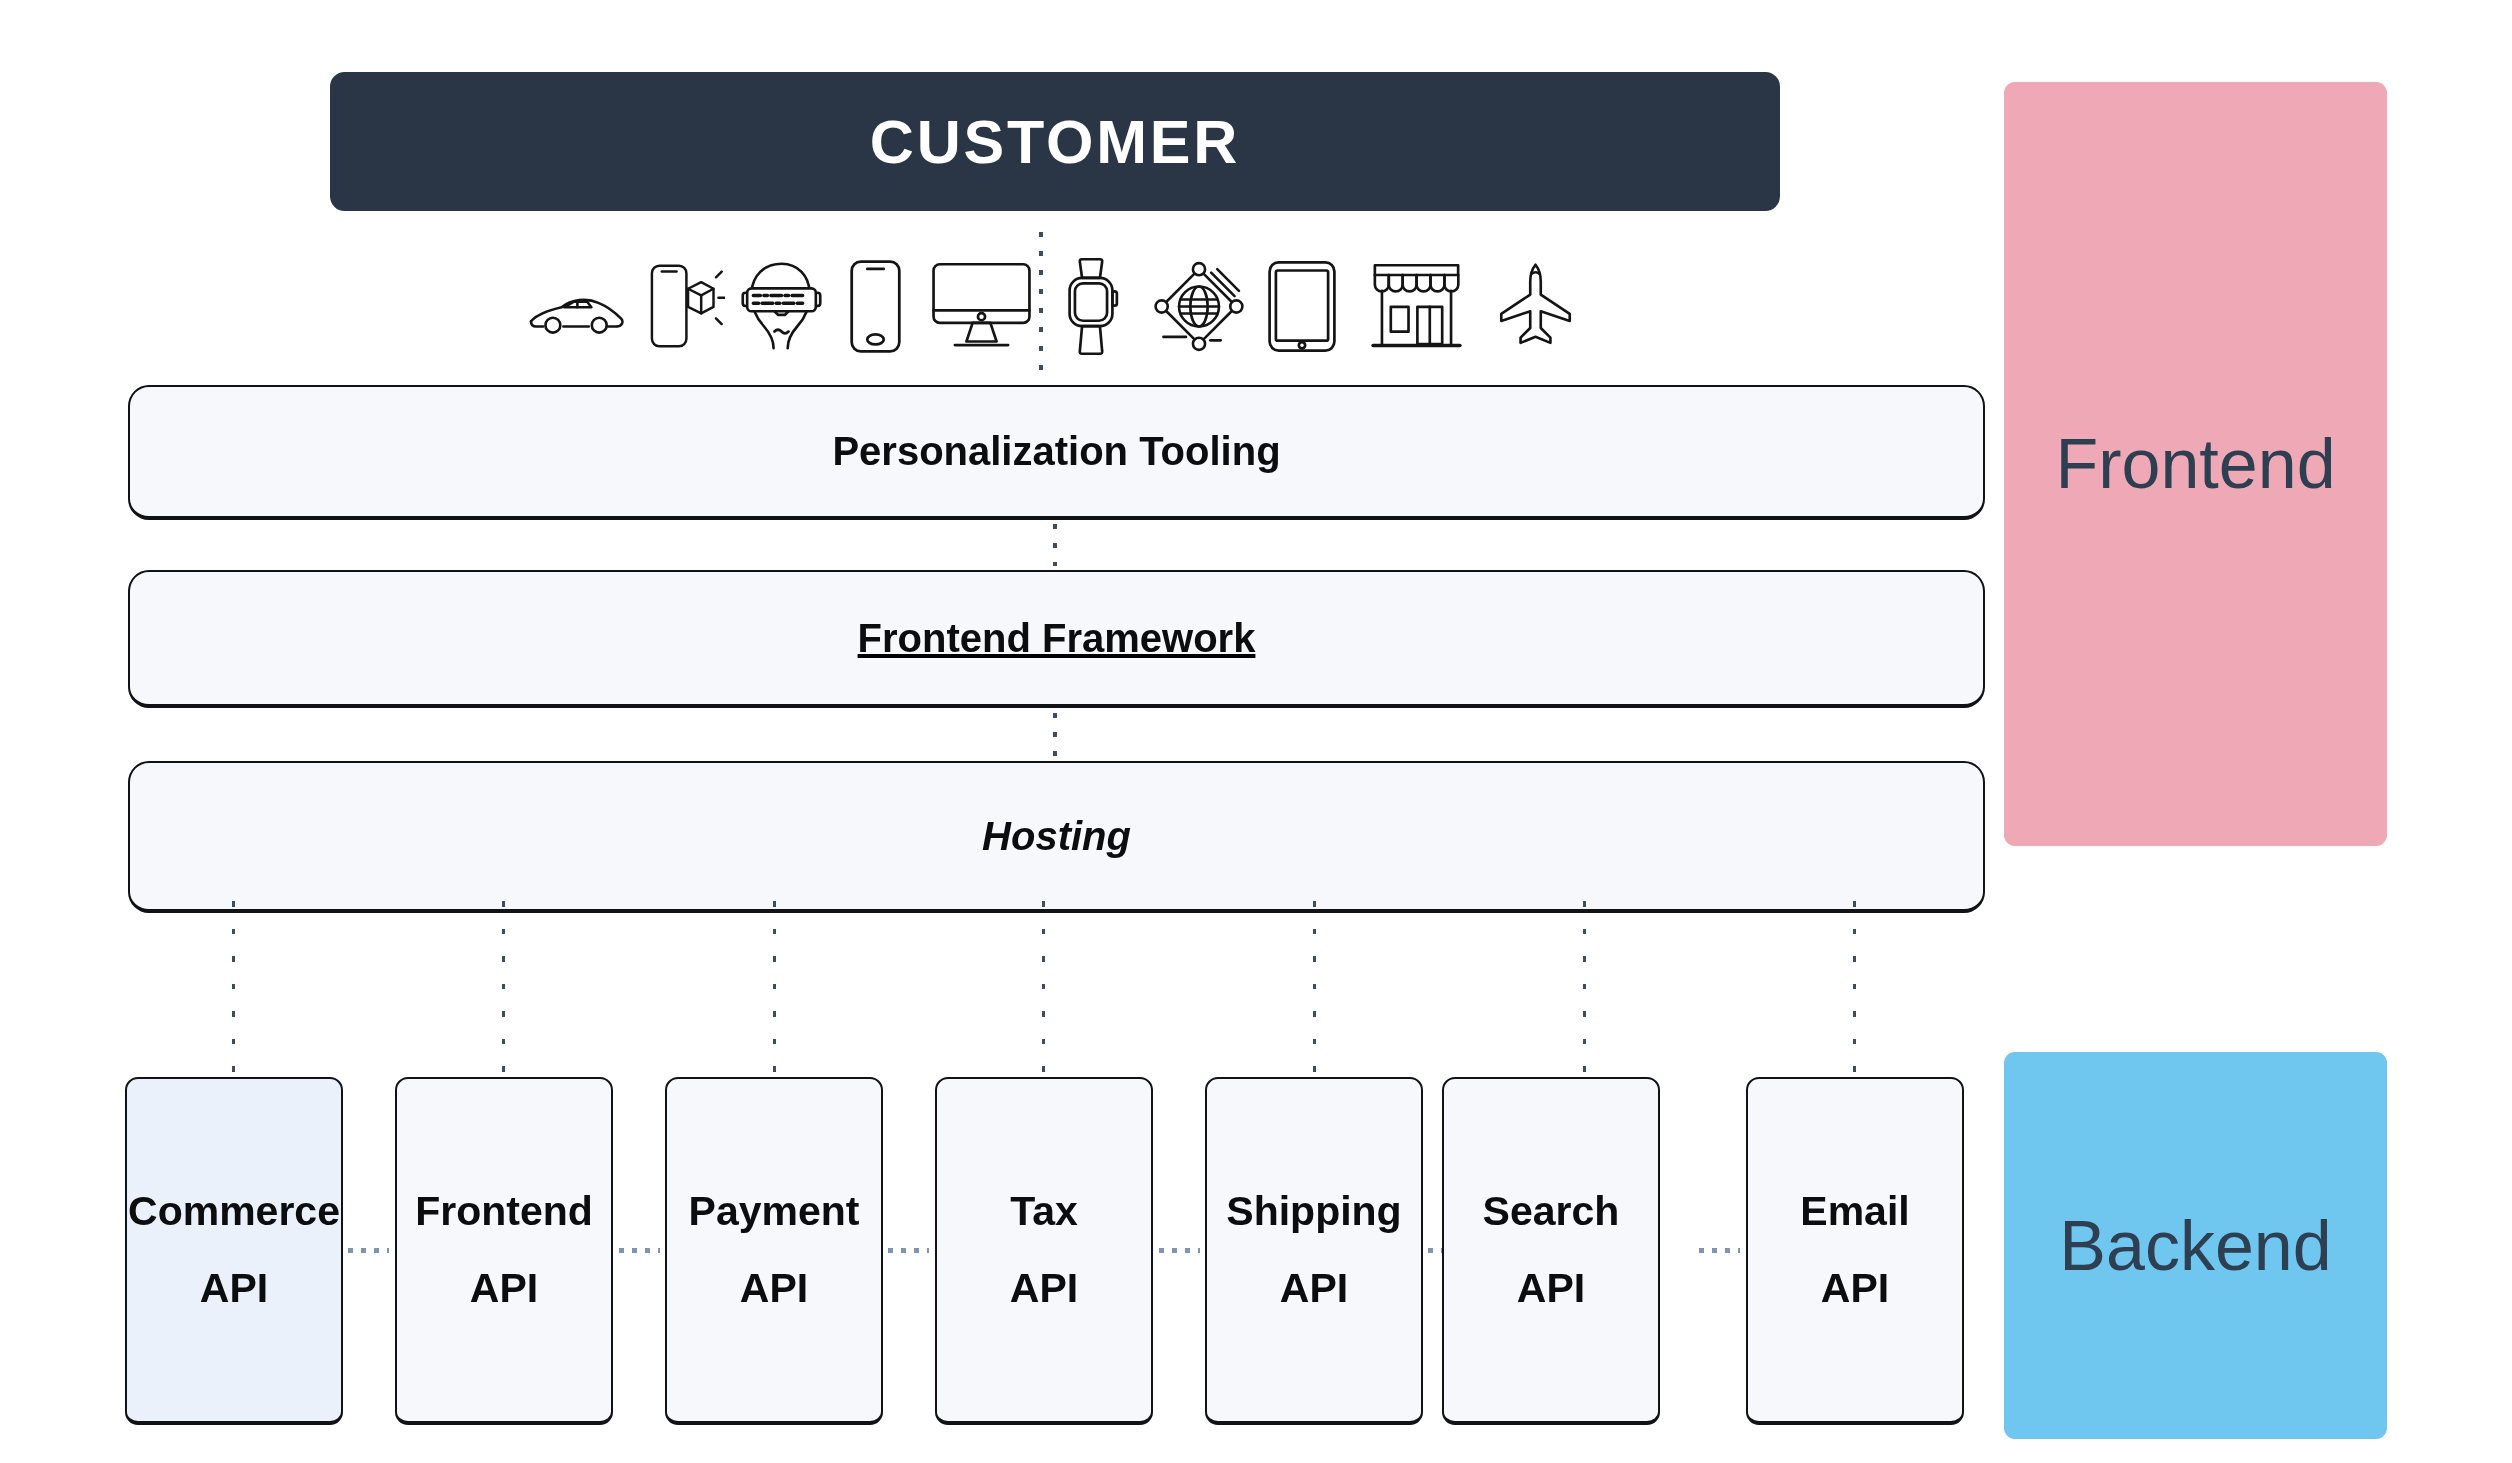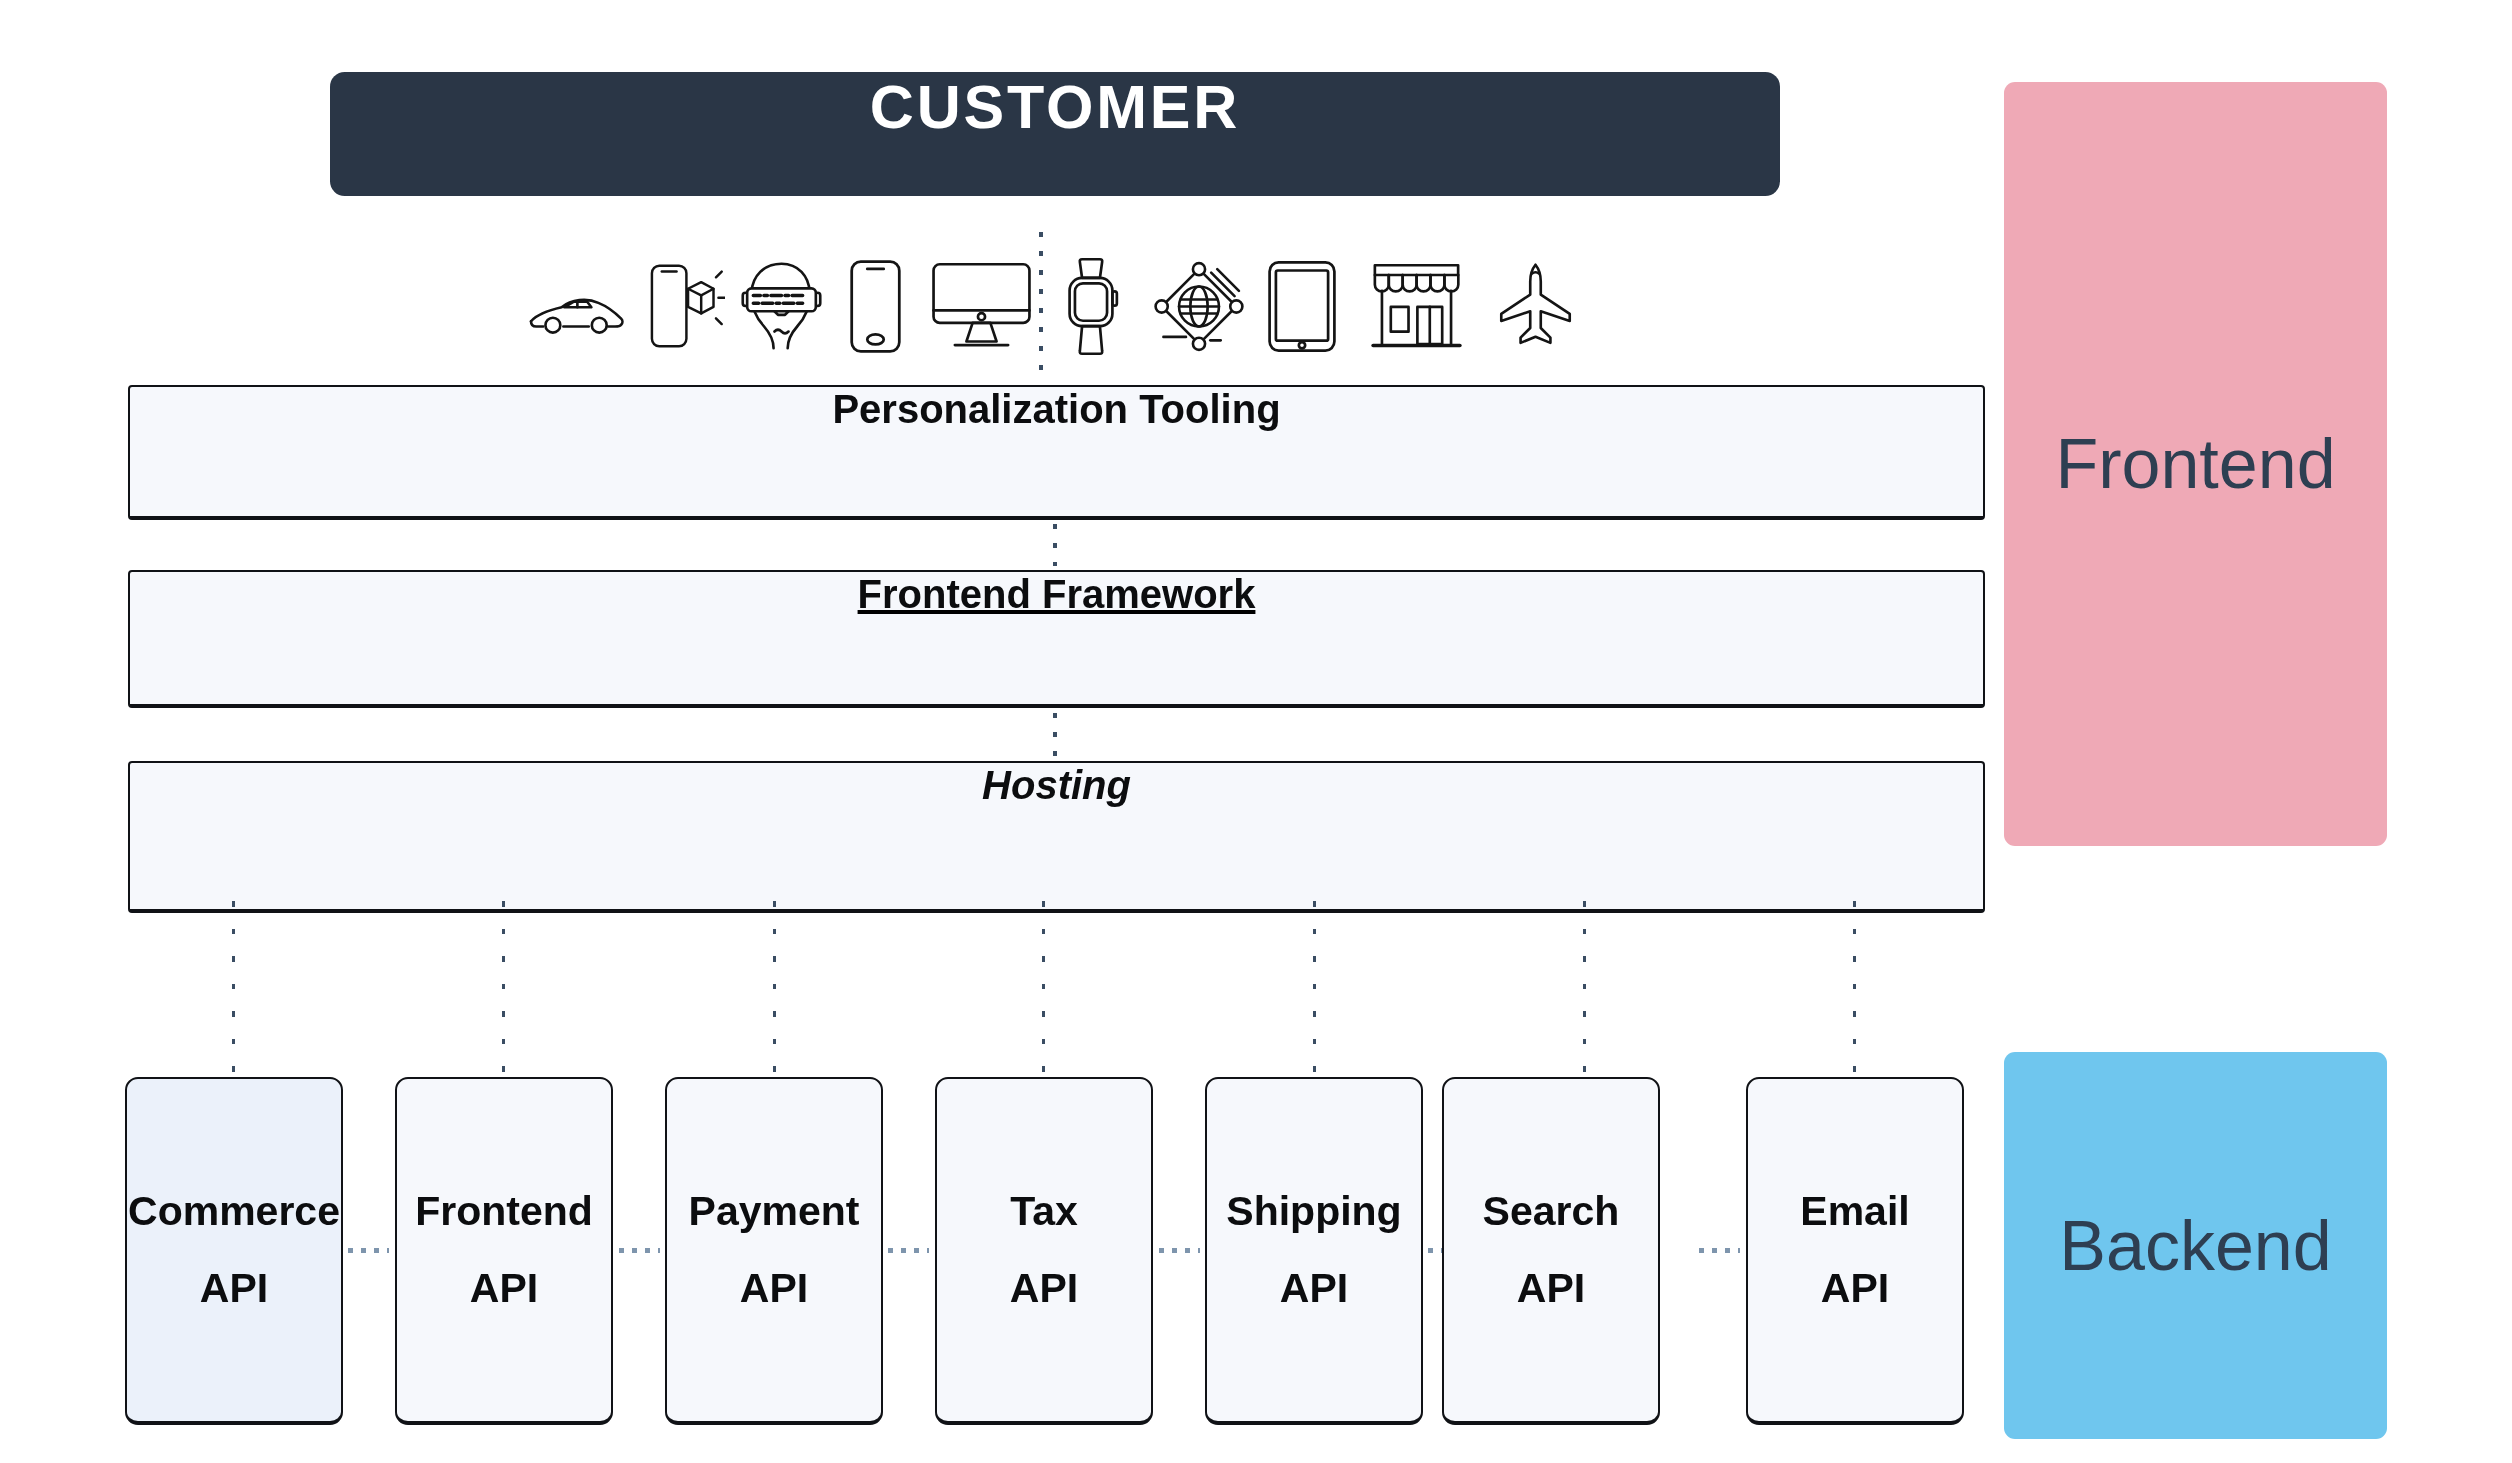--- a/index.html
+++ b/index.html
@@ -5,30 +5,30 @@
   :root{
     --banner_bg:#2A3646; --banner_text:#FFFFFF;
     --box_fill:#F6F8FC; --box_fill_alt:#EBF1FA; --box_border:#101216;
     --frontend_bg:#EFA9B6; --backend_bg:#6FC6EE; --side_text:#2E3F52;
     --dash_dark:#3A4D63; --dash_light:#7E95AD; --label_text:#0C0D0F;
   }
   html,body{margin:0;padding:0;background:#fff;}
   body{font-family:"Liberation Sans","DejaVu Sans",sans-serif;}
   #canvas{position:relative;width:2512px;height:1463px;background:#fff;overflow:hidden;}
 
-  .banner{position:absolute;left:330px;top:72px;width:1450px;height:124px;
-    background:var(--banner_bg);border-radius:14.7px;display:flex;align-items:flex-start;justify-content:center;}
+  .banner{position:absolute;left:330px;top:72px;width:1450px;height:139px;
+    background:var(--banner_bg);border-radius:14.7px;display:flex;align-items:center;justify-content:center;}
   .banner-text{color:var(--banner_text);font-size:61px;font-weight:bold;letter-spacing:2.8px;}
 
   .icon{position:absolute;}
   .icon svg{display:block;stroke:#141414;fill:none;stroke-width:3;stroke-linecap:round;stroke-linejoin:round;}
 
   .layer-box{position:absolute;left:128px;width:1857px;background:var(--box_fill);
-    border:2.8px solid var(--box_border);border-bottom-width:4.6px;border-radius:4px;
-    display:flex;justify-content:center;box-sizing:border-box;}
+    border:2.8px solid var(--box_border);border-bottom-width:4.6px;border-radius:21px;
+    display:flex;align-items:center;justify-content:center;box-sizing:border-box;}
   .layer-label{font-size:40px;font-weight:bold;color:var(--label_text);}
 
   .api-box{position:absolute;top:1077px;width:218px;height:348px;background:var(--box_fill);
     border:2.8px solid var(--box_border);border-bottom-width:4.6px;border-radius:13px;
     display:flex;flex-direction:column;align-items:center;justify-content:center;box-sizing:border-box;text-align:center;}
   .api-box.alt{background:var(--box_fill_alt);}
   .api-label{font-size:41px;font-weight:bold;color:var(--label_text);line-height:77px;}
 
   .vdots{position:absolute;width:3.7px;
     background-image:repeating-linear-gradient(to bottom,var(--dash_dark) 0 4.6px,transparent 4.6px 19px);}

